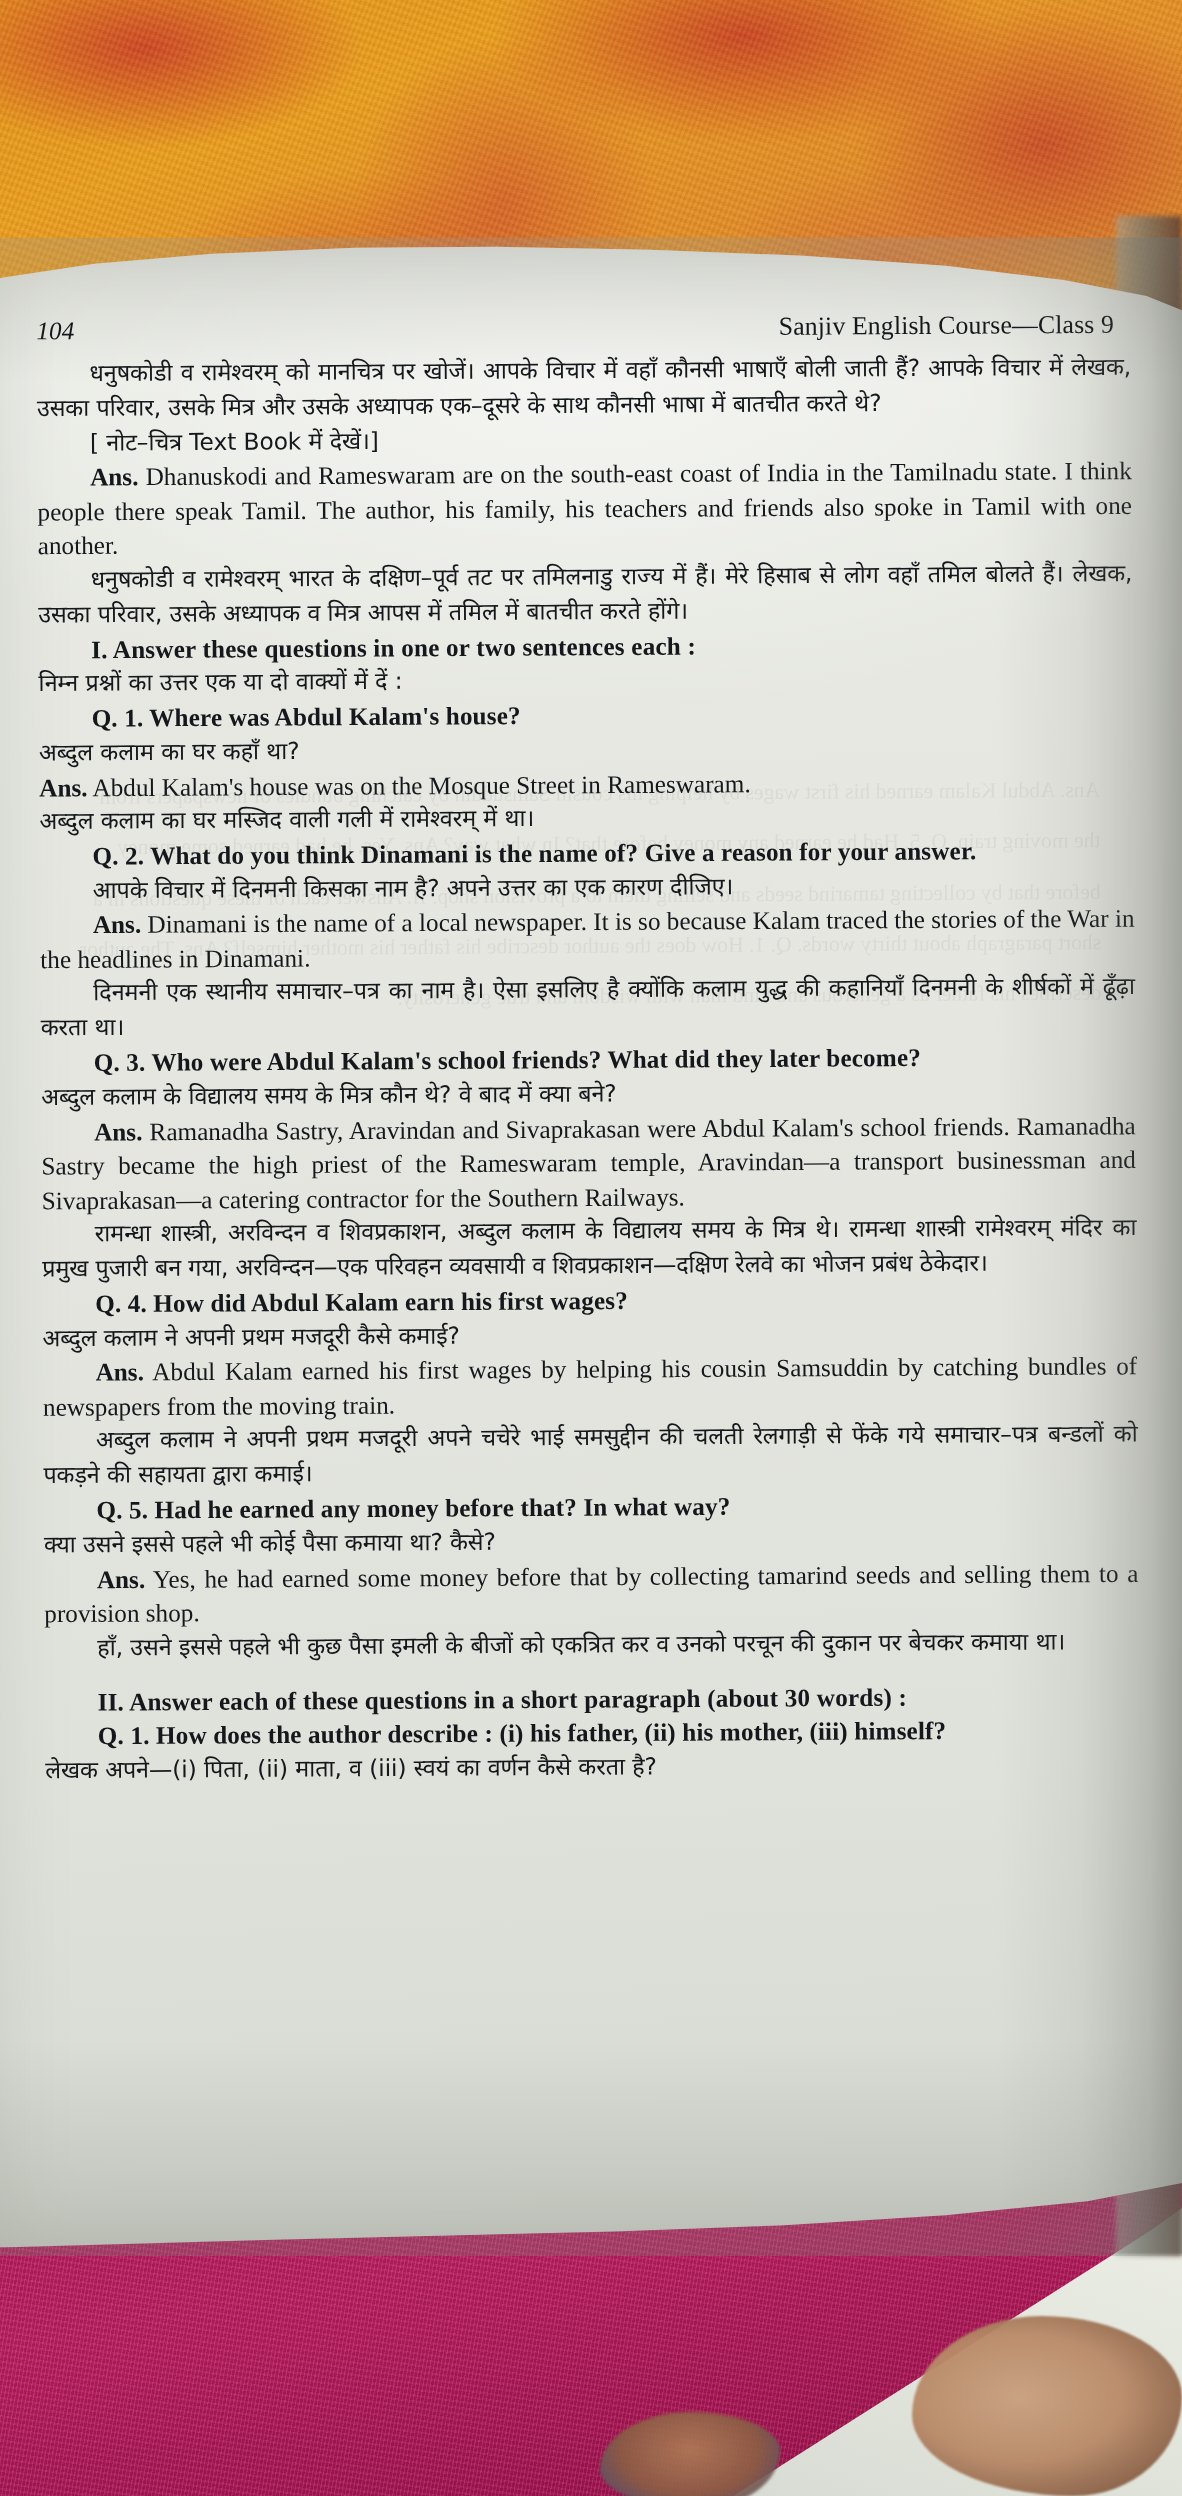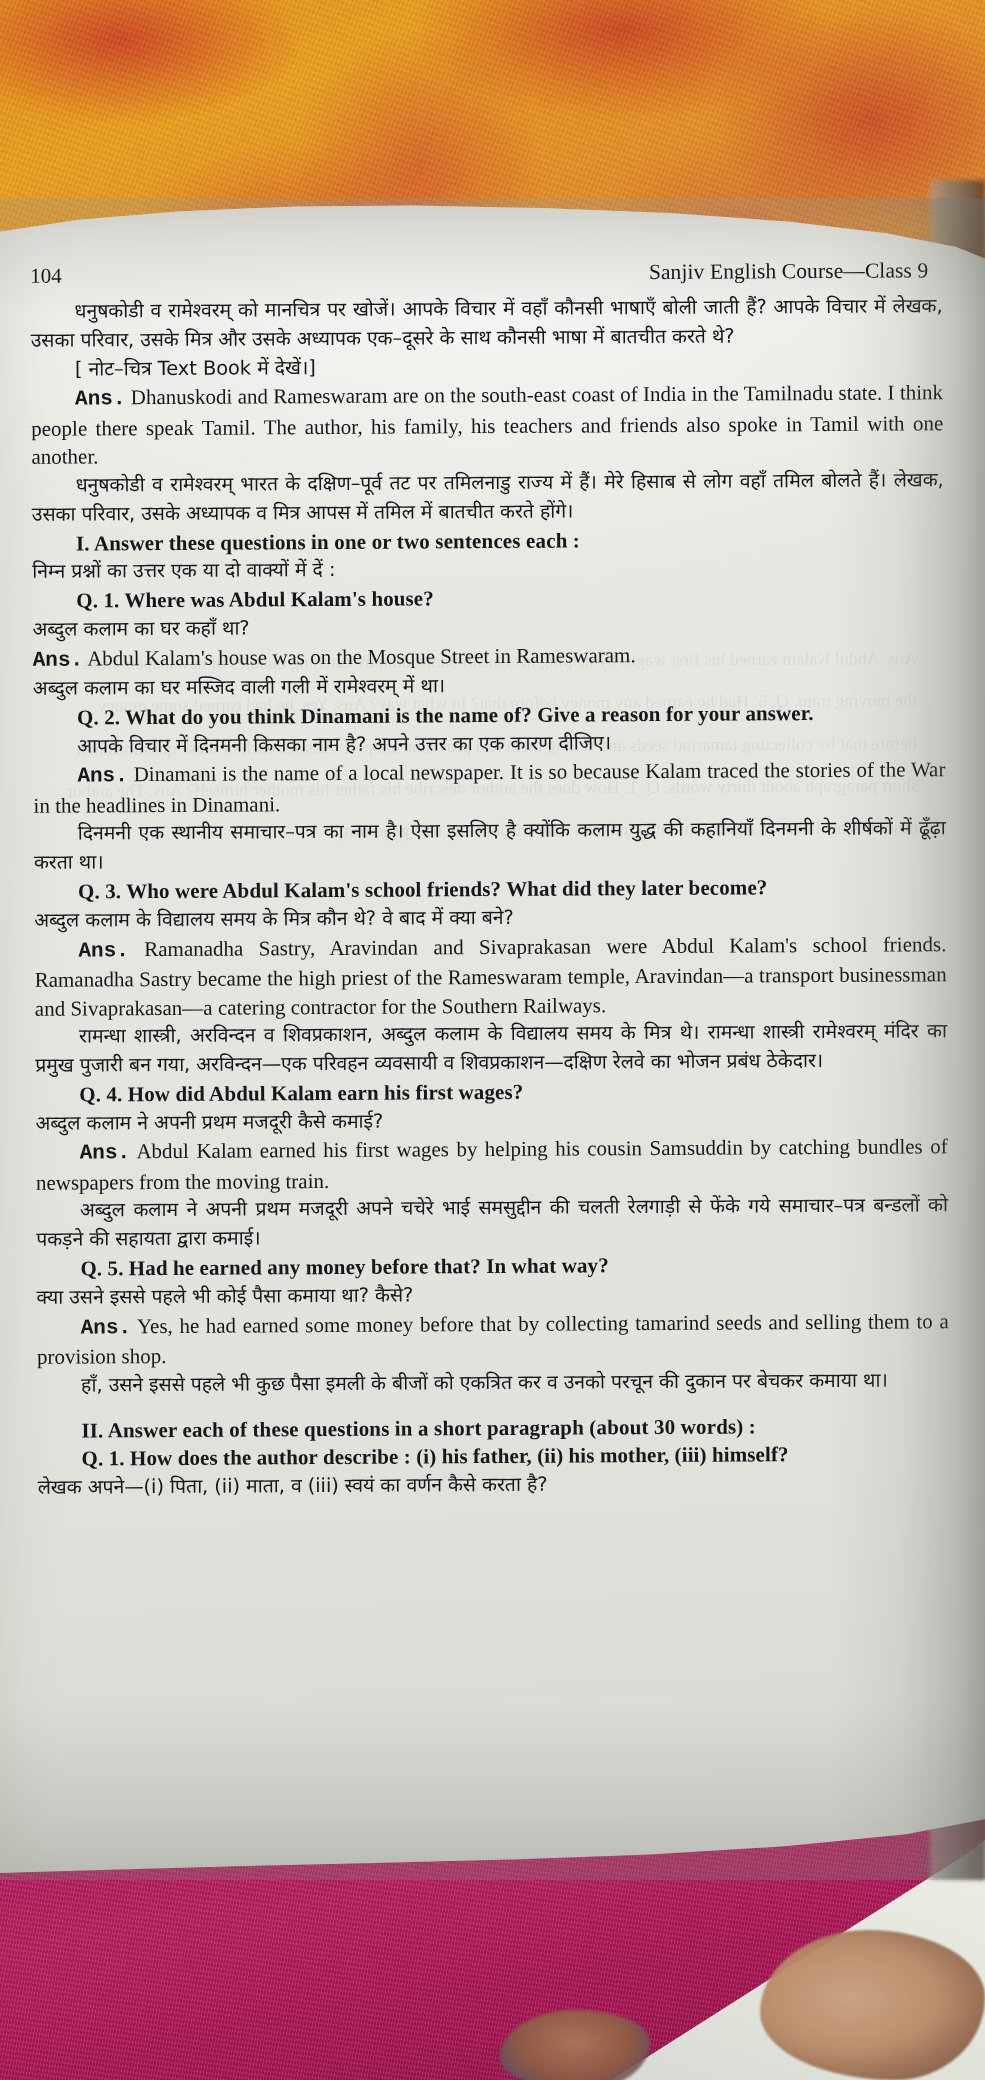--- a/index.html
+++ b/index.html
@@ -139,21 +139,21 @@
   }
 
   .runhead {
     display: flex;
     justify-content: space-between;
     align-items: baseline;
     font-size: 21px;
     margin-bottom: 6px;
     padding-right: 14px;
   }
-  .runhead .folio { font-size: 21px; }
+  .runhead .folio { font-size: 21px; font-style: italic; }
   .runhead .booktitle { font-size: 21.5px; letter-spacing: .1px; }
 
   p.para {
     margin: 0 0 0px 0;
     text-align: justify;
     text-indent: 44px;
     text-justify: inter-word;
   }
   p.para.noindent { text-indent: 0; }
   p.hi {
@@ -175,21 +175,21 @@
     letter-spacing: .15px;
   }
   .q-head {
     font-weight: bold;
     text-indent: 44px;
     margin: 0;
     font-size: 21px;
     text-align: justify;
     letter-spacing: .1px;
   }
-  .ans-label { font-weight: bold; font-family: Liberation Mono, monospace; }
+  .ans-label { font-weight: bold; }
 
   
   .showthrough {
     position: absolute;
     left: 60px; top: 640px;
     width: 860px; height: 980px;
     opacity: .05;
     color: #000;
     font-size: 18px;
     line-height: 2.35;

